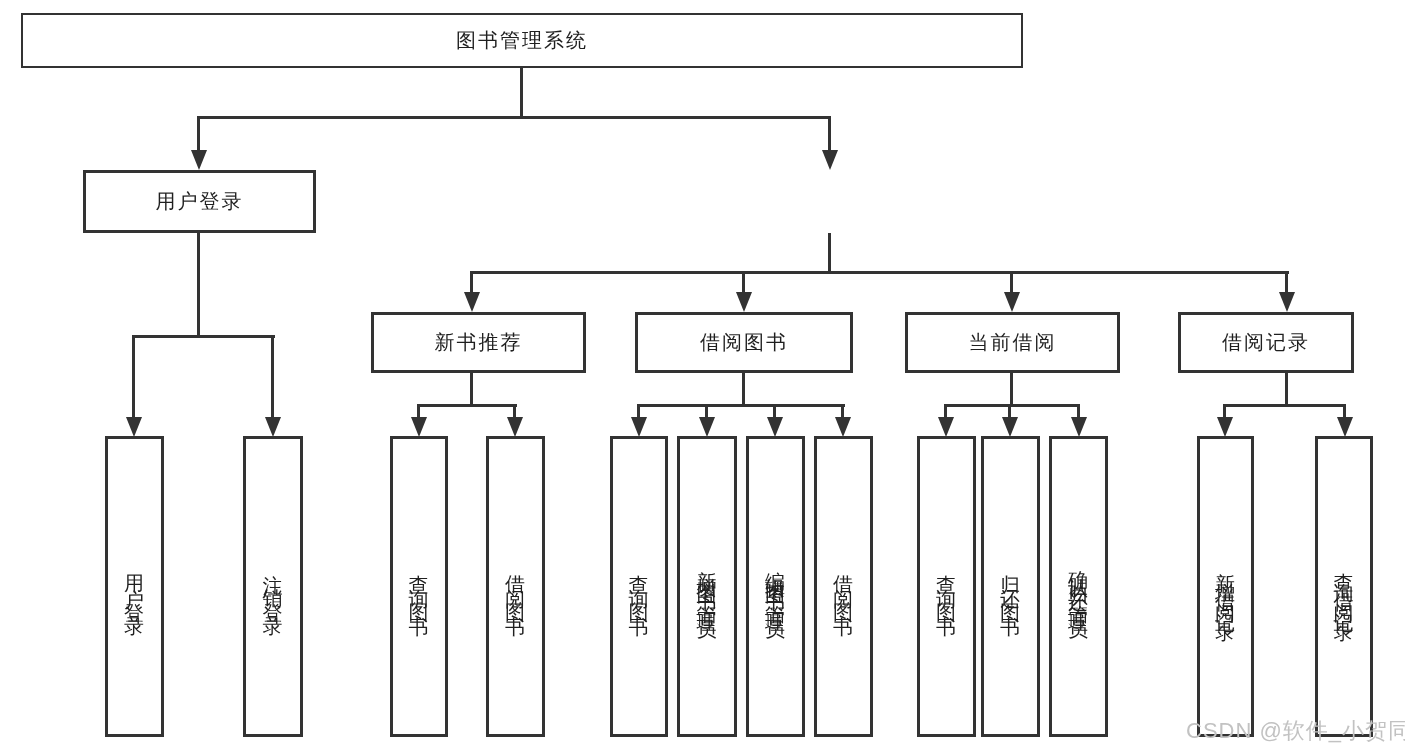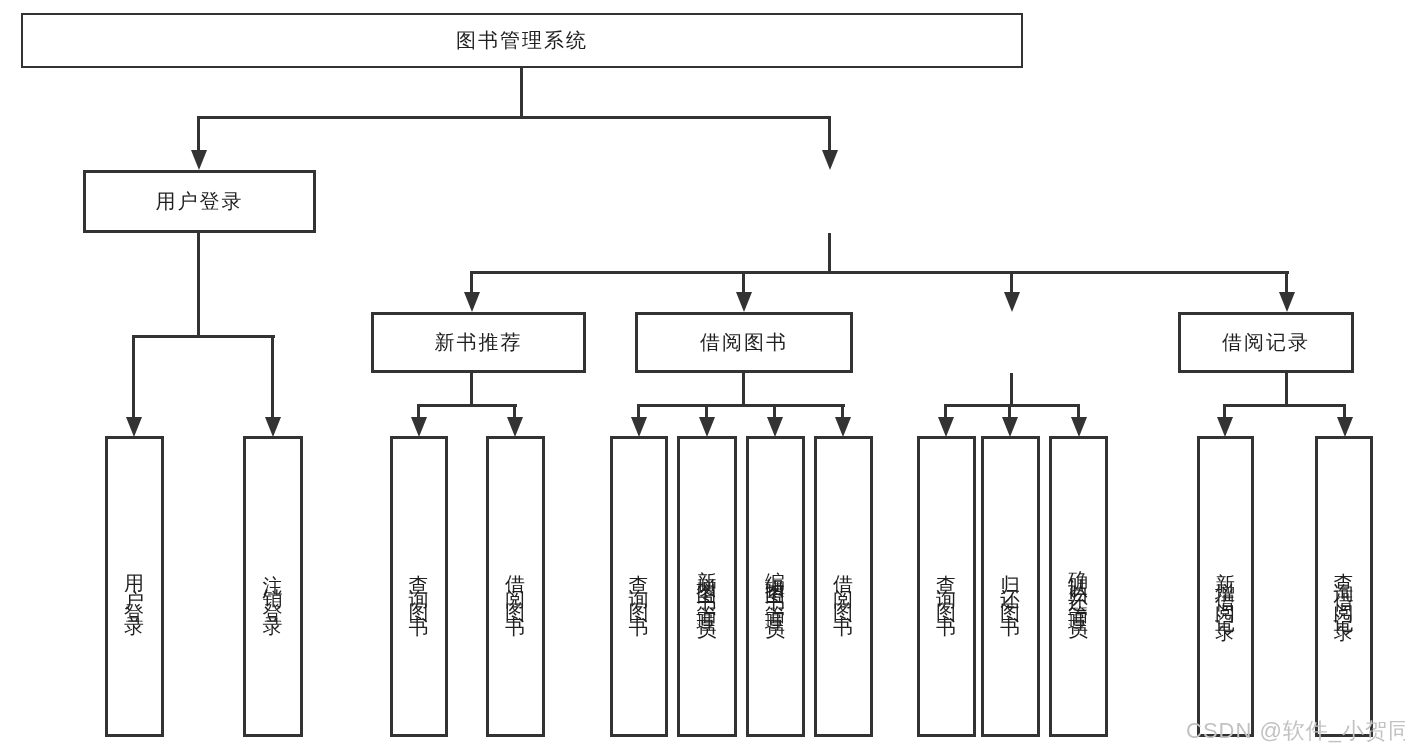--- a/index.html
+++ b/index.html
@@ -78,20 +78,21 @@
   <div class="ah" style="left:464px;top:292px;"></div>
   <div class="ln" style="left:742px;top:271px;width:3px;height:24px;"></div>
   <div class="ah" style="left:736px;top:292px;"></div>
   <div class="ln" style="left:1010px;top:271px;width:3px;height:24px;"></div>
   <div class="ah" style="left:1004px;top:292px;"></div>
   <div class="ln" style="left:1285px;top:271px;width:3px;height:24px;"></div>
   <div class="ah" style="left:1279px;top:292px;"></div>
 
   <div class="box h" style="left:365px;top:312px;width:215px;height:61px;margin-left:6px;">新书推荐</div>
   <div class="box h" style="left:635px;top:312px;width:218px;height:61px;">借阅图书</div>
+  <div class="box h" style="left:905px;top:312px;width:215px;height:61px;">当前借阅</div>
   <div class="box h" style="left:1178px;top:312px;width:176px;height:61px;">借阅记录</div>
 
   <div class="ln" style="left:470px;top:373px;width:3px;height:34px;"></div>
   <div class="ln" style="left:417px;top:404px;width:100px;height:3px;"></div>
   <div class="ln" style="left:417px;top:404px;width:3px;height:15px;"></div>
   <div class="ah" style="left:411px;top:417px;"></div>
   <div class="ln" style="left:513px;top:404px;width:3px;height:15px;"></div>
   <div class="ah" style="left:507px;top:417px;"></div>
 
   <div class="ln" style="left:742px;top:373px;width:3px;height:34px;"></div>

